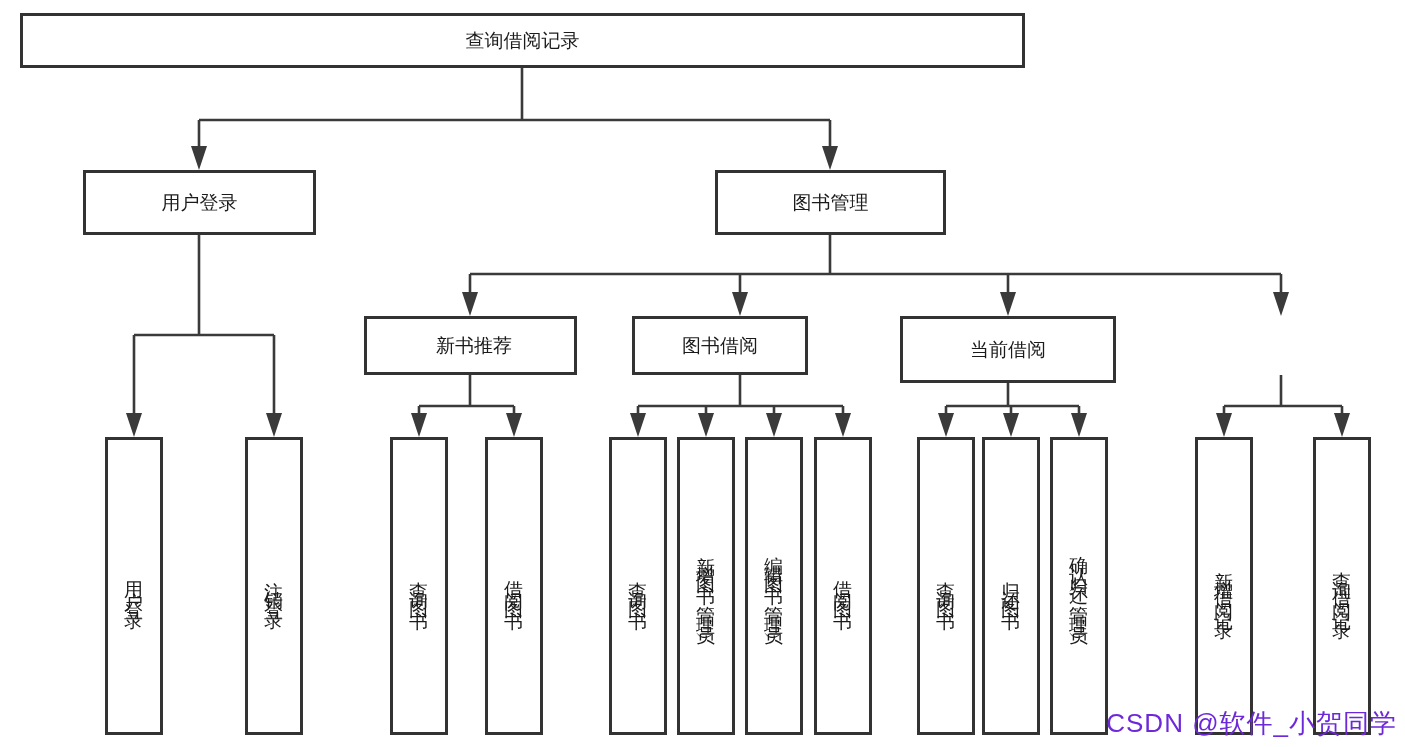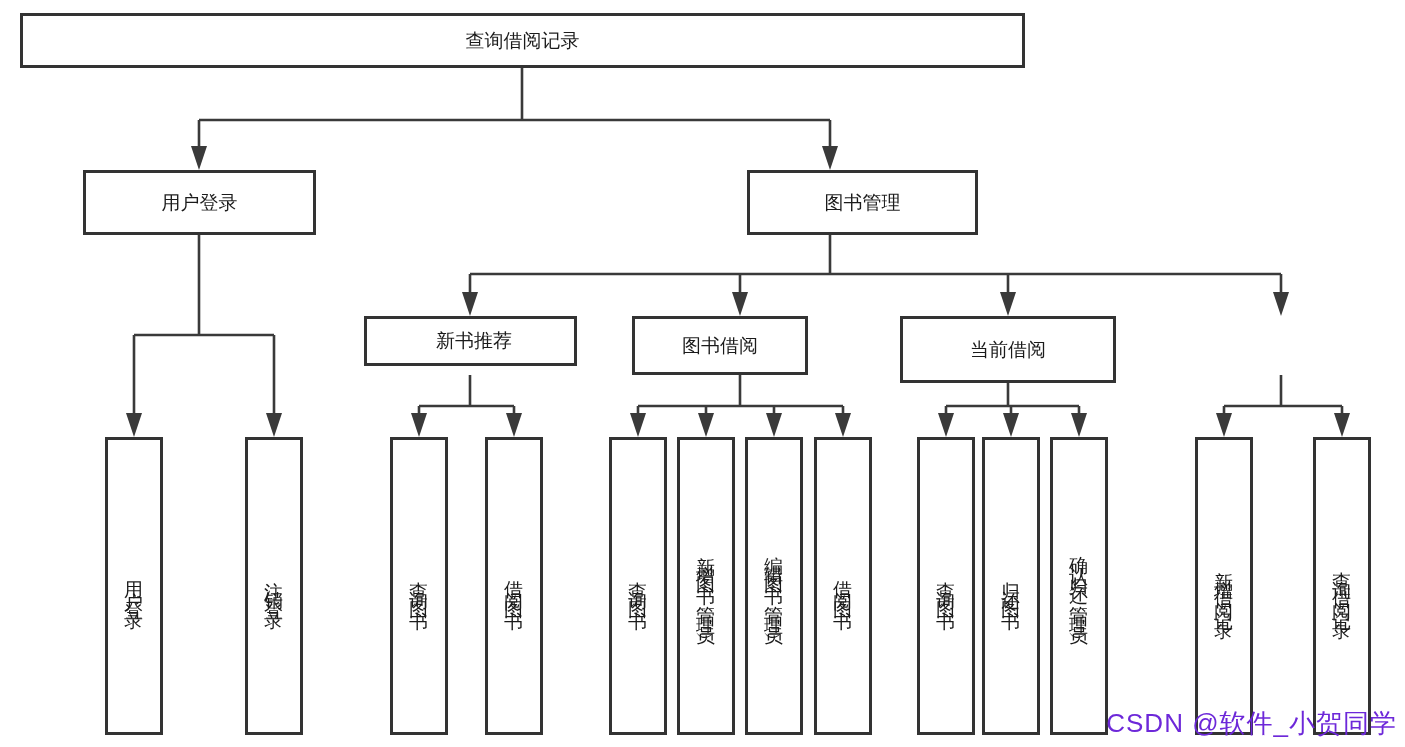--- a/index.html
+++ b/index.html
@@ -33,22 +33,22 @@
   .vbox span {
     writing-mode: vertical-rl;
     text-orientation: mixed;
     letter-spacing: 10px;
     white-space: normal;
     line-height: 1;
   }
   
   .n-root  { left: 20px;   top: 13px;  width: 1005px; height: 55px; }
   .n-login { left: 83px;   top: 170px; width: 233px;  height: 65px; }
-  .n-mgmt  { left: 715px;  top: 170px; width: 231px;  height: 65px; margin-left: 32px; }
-  .n-new   { left: 364px;  top: 316px; width: 213px;  height: 50px; padding-left: 7px; }
+  .n-mgmt  { left: 715px;  top: 170px; width: 231px;  height: 65px; }
+  .n-new   { left: 364px;  top: 316px; width: 213px;  height: 59px; padding-left: 7px; }
   .n-bor   { left: 632px;  top: 316px; width: 176px;  height: 59px; }
   .n-cur   { left: 900px;  top: 316px; width: 216px;  height: 67px; }
   .n-rec   { left: 1173px; top: 316px; width: 216px;  height: 59px; }
   
   .leaf { top: 437px; width: 58px; height: 298px; }
   .n-ul1 { left: 105px; }
   .n-ul2 { left: 245px; }
   .n-nb1 { left: 390px; }
   .n-nb2 { left: 485px; }
   .n-bw1 { left: 609px; }

